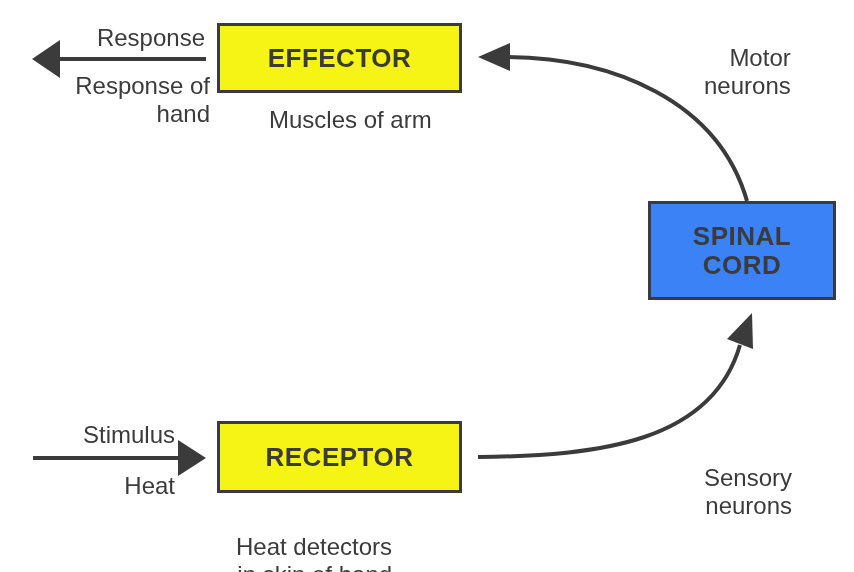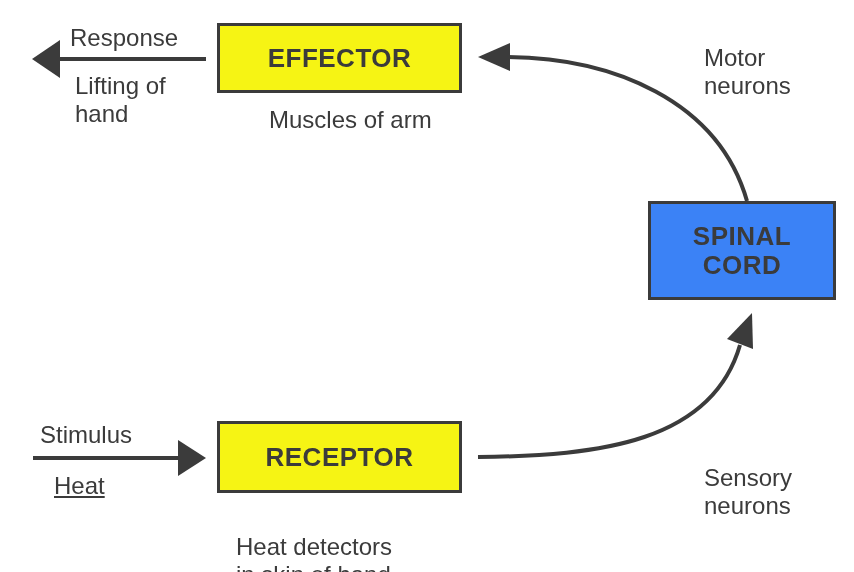--- a/index.html
+++ b/index.html
@@ -34,20 +34,21 @@
     letter-spacing: 0.5px;
     white-space: pre-line;
     z-index: 1;
   }
   .label {
     position: absolute;
     font-size: 24px;
     line-height: 28px;
     white-space: pre-line;
     z-index: 1;
+    text-align: right;
   }
   .label.center {
   }
 </style>
 </head>
 <body>
 
 <div class="stage" style="background-color: rgb(255, 255, 255); color: rgb(59, 59, 59);">
 
   <svg class="arrow-layer" width="854" height="572" viewBox="0 0 854 572">
@@ -75,31 +76,31 @@
 
   <div class="node" style="left: 217px; top: 23px; width: 245px; height: 70px; background-color: rgb(246, 244, 20); border-color: rgb(59, 59, 59);">EFFECTOR</div>
 
   <div class="node" style="left: 648px; top: 201px; width: 188px; height: 99px; background-color: #3b82f6; border-color: rgb(59, 59, 59);">SPINAL
 CORD</div>
 
   <div class="node" style="left: 217px; top: 421px; width: 245px; height: 72px; background-color: rgb(246, 244, 20); border-color: rgb(59, 59, 59);">RECEPTOR</div>
 
   <div class="label center" style="left:70px; top:24px; width:135px;">Response</div>
 
-  <div class="label center" style="left:75px; top:72px; width:135px;">Lifting of
+  <div class="label center" style="left:75px; top:72px; width:135px;">Response of
 hand</div>
 
   <div class="label" style="left:233px; top:106px;margin-left:36px;">Muscles of arm</div>
 
   <div class="label" style="left:704px; top:44px;">Motor
 neurons</div>
 
   <div class="label" style="left:704px; top:416px;margin-top:48px;">Sensory
 neurons</div>
 
   <div class="label center" style="left:40px; top:421px; width:135px;">Stimulus</div>
 
-  <div class="label center" style="left:54px; top:472px; width:135px;text-decoration:underline;">Heat</div>
+  <div class="label center" style="left:40px; top:472px; width:135px;">Heat</div>
 
   <div class="label" style="left:236px; top:533px;">Heat detectors
 in skin of hand</div>
 
 </div>
 
 </body></html>

